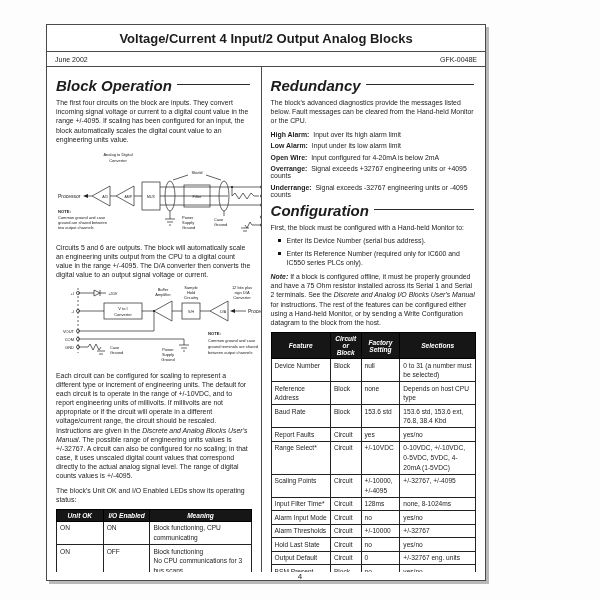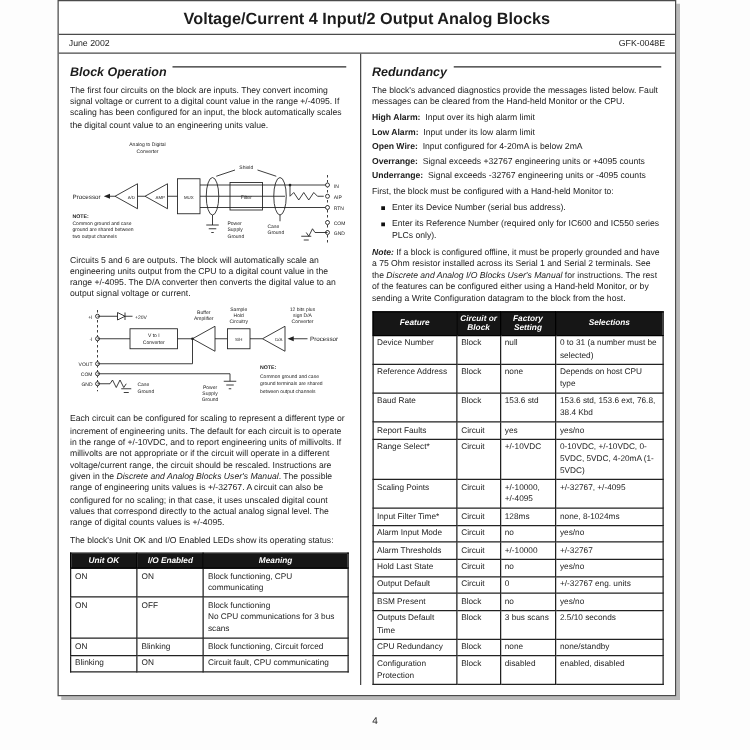--- a/index.html
+++ b/index.html
@@ -1,28 +1,28 @@
 <!DOCTYPE html>
 <html><head>
 <meta charset="utf-8">
 <style>
   html,body{margin:0;padding:0;width:600px;height:600px;background:#fdfdfd;
     font-family:"Liberation Sans",sans-serif;color:#1c1c1c;}
-  .page{position:absolute;left:46px;top:0;width:495px;height:557px;background:#fff;
+  .page{position:absolute;left:46px;top:24px;width:440px;height:557px;background:#fff;
     border:1.5px solid #4a4a4a;box-shadow:3px 3px 0 #b9b9b9;box-sizing:border-box;}
   .title{text-align:center;font-weight:700;font-size:13px;padding:6px 0 5px;
     border-bottom:1.5px solid #4a4a4a;}
   .meta{display:flex;justify-content:space-between;font-size:7px;padding:4px 8px 3px;
     border-bottom:1.5px solid #4a4a4a;}
   .columns{display:flex;height:calc(100% - 50px);}
   .col{box-sizing:border-box;padding:7px 9px 4px;overflow:hidden;}
   .col-left{width:49%;border-right:1.5px solid #4a4a4a;}
   .col-right{width:51%;}
-  .sec-head{display:flex;align-items:flex-start;font-weight:700;font-style:italic;
-    font-size:10px;margin:3px 0 4px;}
+  .sec-head{display:flex;align-items:center;font-weight:700;font-style:italic;
+    font-size:15px;margin:3px 0 4px;}
   .sec-head .rule{flex:1;border-bottom:1px solid #2a2a2a;margin:0 2px 1.5px 5px;}
   p.body{font-size:6.9px;line-height:1.33;margin:2px 0 5px;}
   .book{font-style:italic;}
   .notelabel{font-weight:700;font-style:italic;}
   .diag{display:block;margin:2px auto 4px;}
   .diag text{font-size:5px;fill:#222;}
   .diag .t4{font-size:4px;}
   .diag .t35{font-size:3.5px;}
   .diag .nb{font-weight:700;font-size:4.2px;}
   .diag line,.diag polyline,.diag rect,.diag polygon.amp,.diag ellipse,.diag path{
@@ -288,20 +288,24 @@
         <span class="rule"></span>
       </div>
       <p class="body">The block's advanced diagnostics provide the messages listed below. Fault messages can be cleared from the Hand-held Monitor or the CPU.</p>
 
       <div class="diag-item"><span class="term-b">High Alarm:</span>&nbsp; <span>Input over its high alarm limit</span></div>
       <div class="diag-item"><span class="term-b">Low Alarm:</span>&nbsp; <span>Input under its low alarm limit</span></div>
       <div class="diag-item"><span class="term-b">Open Wire:</span>&nbsp; <span>Input configured for 4-20mA is below 2mA</span></div>
       <div class="diag-item"><span class="term-b">Overrange:</span>&nbsp; <span>Signal exceeds +32767 engineering units or +4095 counts</span></div>
       <div class="diag-item"><span class="term-b">Underrange:</span>&nbsp; <span>Signal exceeds -32767 engineering units or -4095 counts</span></div>
 
+      <div class="sec-head">
+        <span>Configuration</span>
+        <span class="rule"></span>
+      </div>
       <p class="body">First, the block must be configured with a Hand-held Monitor to:</p>
 
       <div class="bullet">
           <span class="sq"></span>
           <span>Enter its Device Number (serial bus address).</span>
         </div>
       <div class="bullet">
           <span class="sq"></span>
           <span>Enter its Reference Number (required only for IC600 and IC550 series PLCs only).</span>
         </div>

